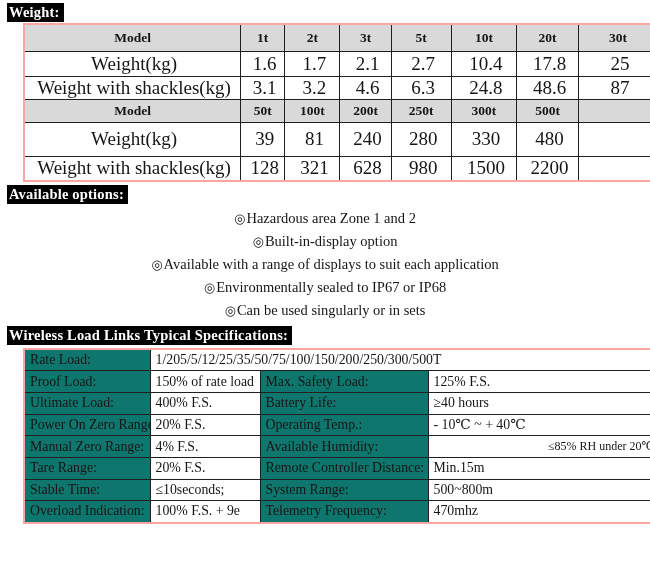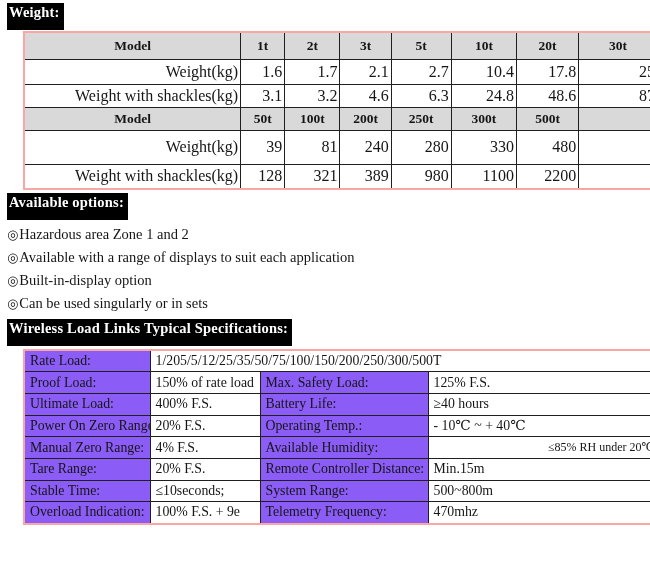--- a/index.html
+++ b/index.html
@@ -5,42 +5,42 @@
   html,body{margin:0;padding:0;}
   body{
     width:650px;height:567px;background:#ffffff;
     font-family:"Liberation Serif","DejaVu Serif",serif;
     color:#151515;overflow:hidden;
   }
   .page{padding:3px 7px 0 7px;}
   .black-label{
     display:inline-block;background:#000000;color:#ffffff;
     font-weight:bold;font-size:14.5px;line-height:16px;
-    padding:1px 4px 10px 2px;letter-spacing:0.2px;
+    padding:1px 4px 2px 2px;letter-spacing:0.2px;
   }
   table{border-collapse:collapse;table-layout:fixed;width:636px;border:2px solid #fca5a5;margin-left:16px;}
   th,td{border:1px solid #1f1f1f;overflow:hidden;white-space:nowrap;vertical-align:middle;}
 
   
   .weight-table{margin-top:1px;}
   .weight-table th{
     background:#d9d9d9;font-size:13.5px;font-weight:bold;text-align:center;padding:0;
   }
-  .weight-table td{font-size:16px;padding:0 2px 0 6px;text-align:right;}
+  .weight-table td{font-size:19px;padding:0 2px 0 6px;text-align:center;}
   .weight-table td.lbl{padding-left:5px;}
 
   
   .options-list{list-style:none;margin:3px 0 0 0;padding:0;}
-  .options-list li{font-size:14.5px;line-height:23px;height:23px;}
+  .options-list li{font-size:14.5px;line-height:23px;height:23px;text-align:center;}
   .bullet{font-size:13px;margin-right:1px;}
 
   
   .specs-table{margin-top:3px;}
   .specs-table td{font-size:13.8px;padding:0 4px 0 5px;}
-  .specs-table td.sl{background:#8b5cf6;}
+  .specs-table td.sl{background:#0f766e;}
   .specs-table tr{height:21.7px;}
   .specs-table tr.pr3 td.v2{font-size:12px;text-align:right;}
 
   .mt-options{margin-top:3px;}
   .mt-specs{margin-top:4px;}
 </style>
 </head>
 <body>
 
 <div class="page">
@@ -106,36 +106,37 @@
           <td>240</td>
           <td>280</td>
           <td>330</td>
           <td>480</td>
           <td></td>
         </tr>
         <tr style="height: 25px;">
           <td class="lbl">Weight with shackles(kg)</td>
           <td>128</td>
           <td>321</td>
-          <td>389</td>
+          <td>628</td>
           <td>980</td>
-          <td>1100</td>
+          <td>1500</td>
           <td>2200</td>
           <td></td>
         </tr>
       </tbody>
   </table>
 
   <div class="mt-options"></div>
   <div class="black-label">Available options:</div>
 
   <ul class="options-list" id="options-list">
       <li><span class="bullet">◎</span><span>Hazardous area Zone 1 and 2</span></li>
+      <li><span class="bullet">◎</span><span>Built-in-display option</span></li>
       <li><span class="bullet">◎</span><span>Available with a range of displays to suit each application</span></li>
-      <li><span class="bullet">◎</span><span>Built-in-display option</span></li>
+      <li><span class="bullet">◎</span><span>Environmentally sealed to IP67 or IP68</span></li>
       <li><span class="bullet">◎</span><span>Can be used singularly or in sets</span></li>
     </ul>
 
   <div class="mt-specs"></div>
   <div class="black-label">Wireless Load Links Typical Specifications:</div>
 
   <table class="specs-table">
     <colgroup>
       <col style="width:126px">
         <col style="width:110px">

